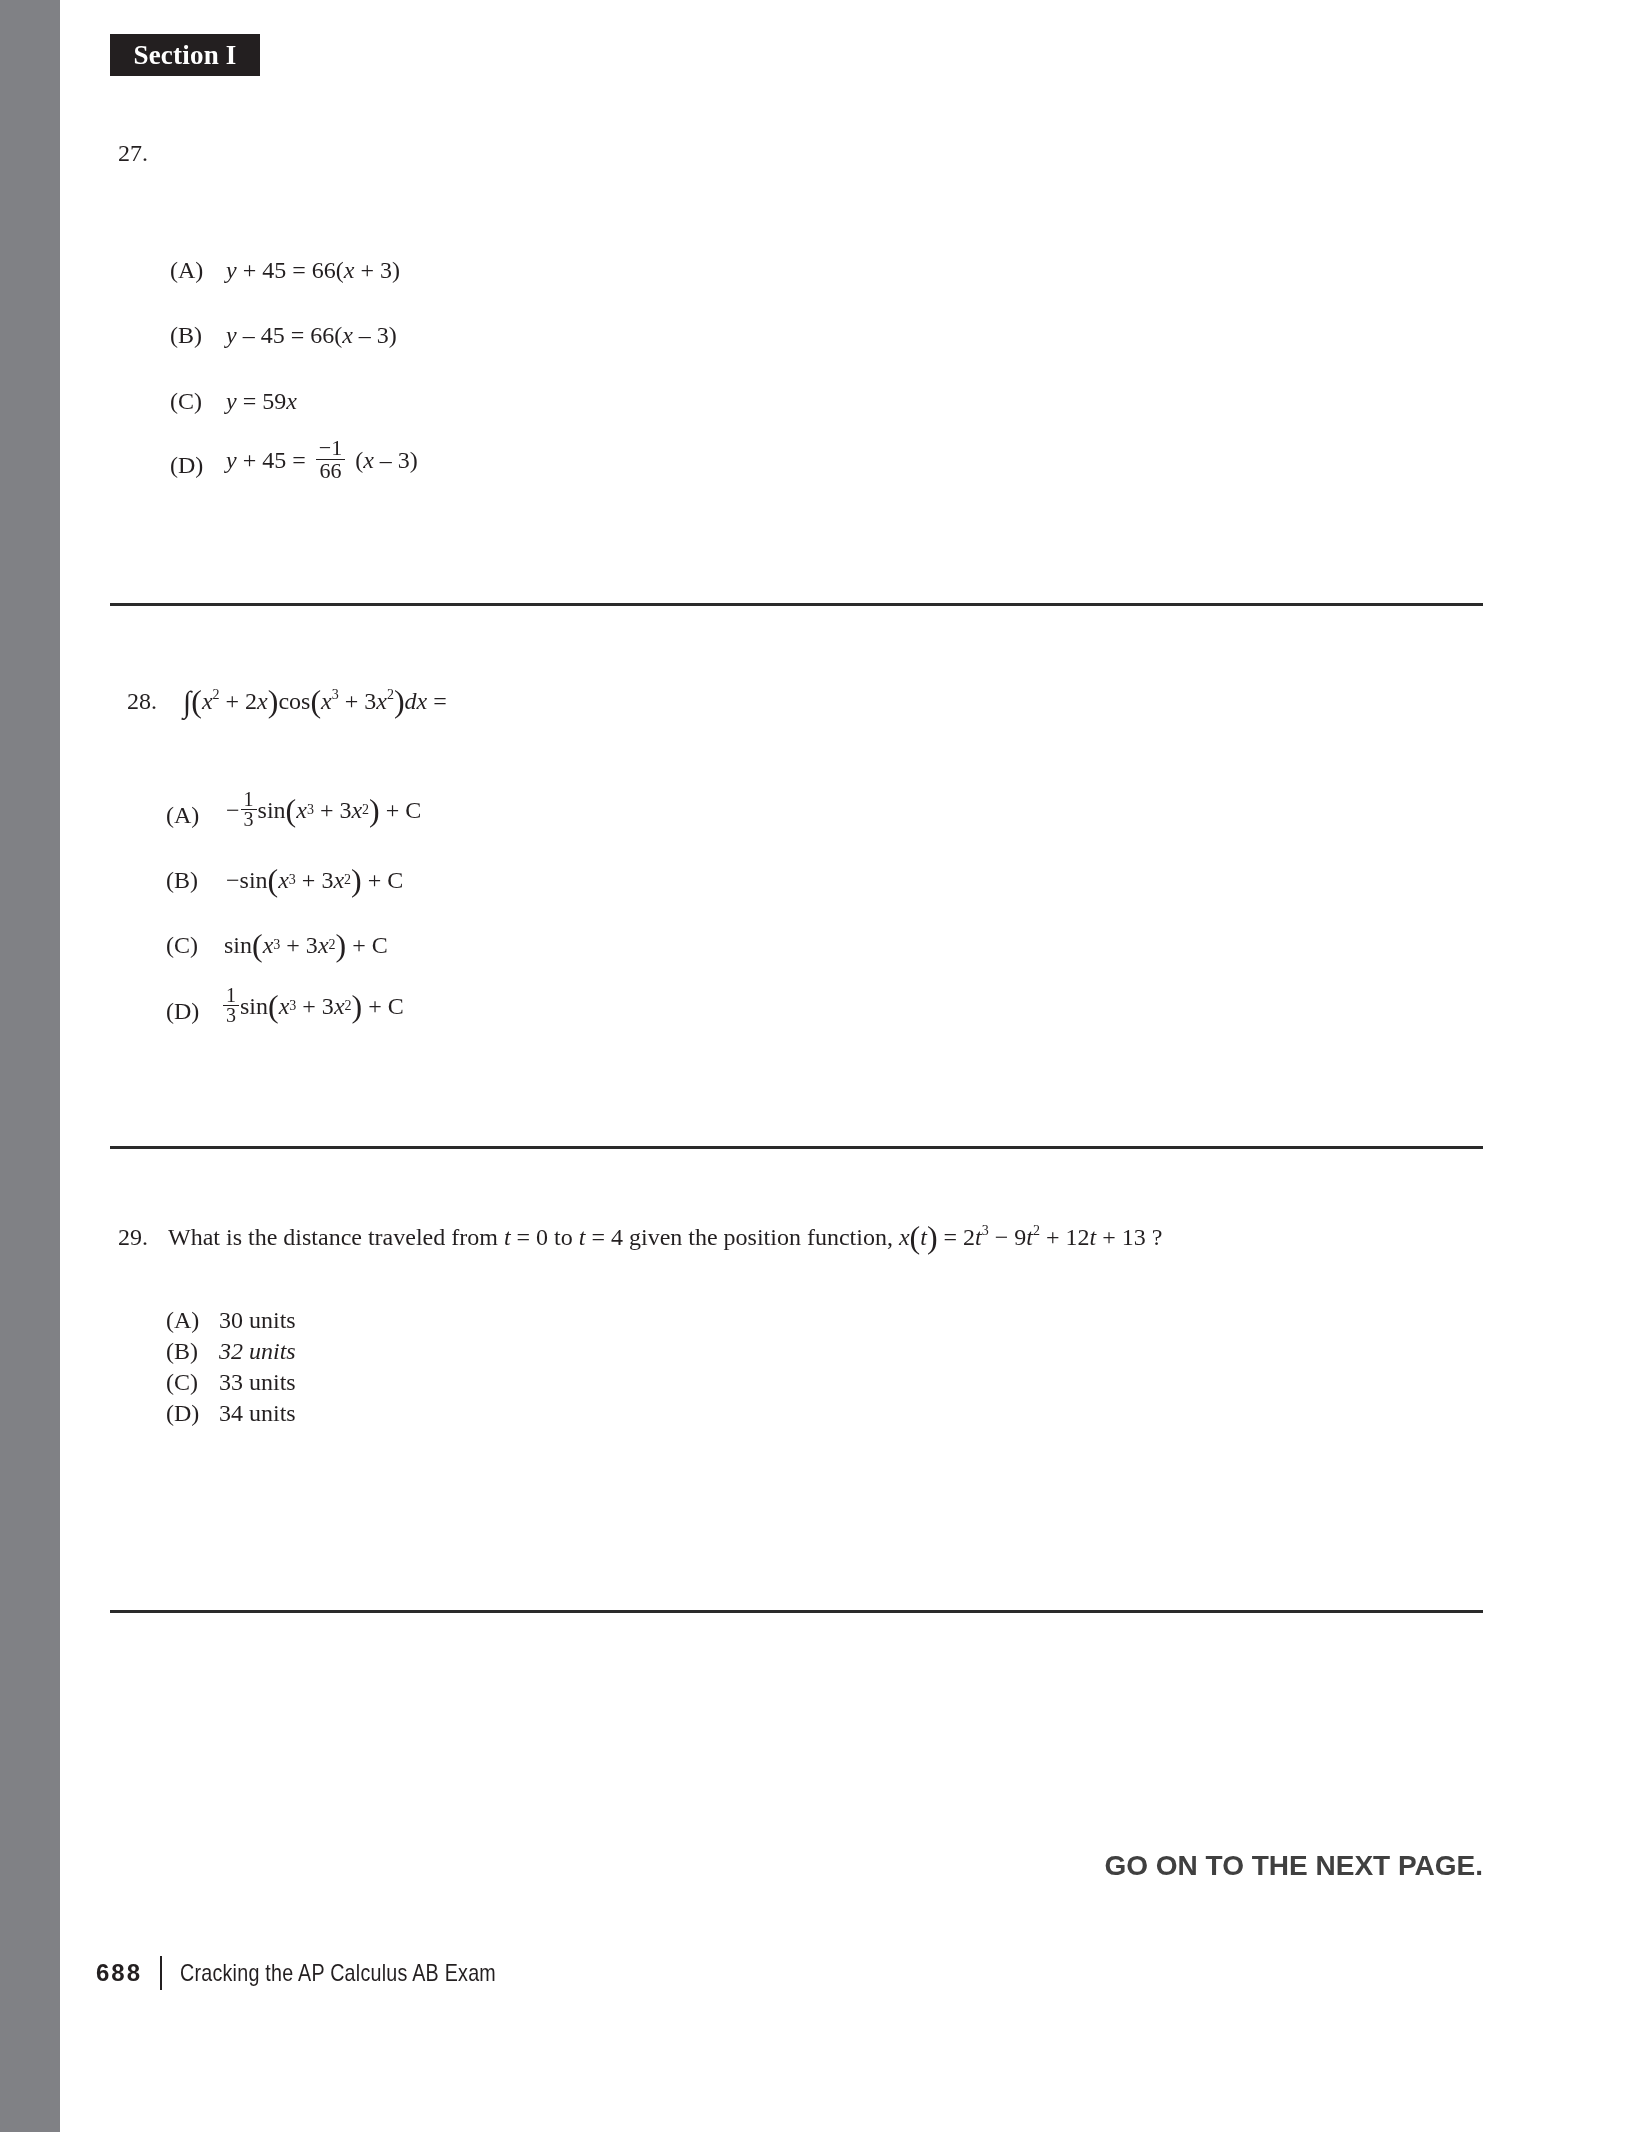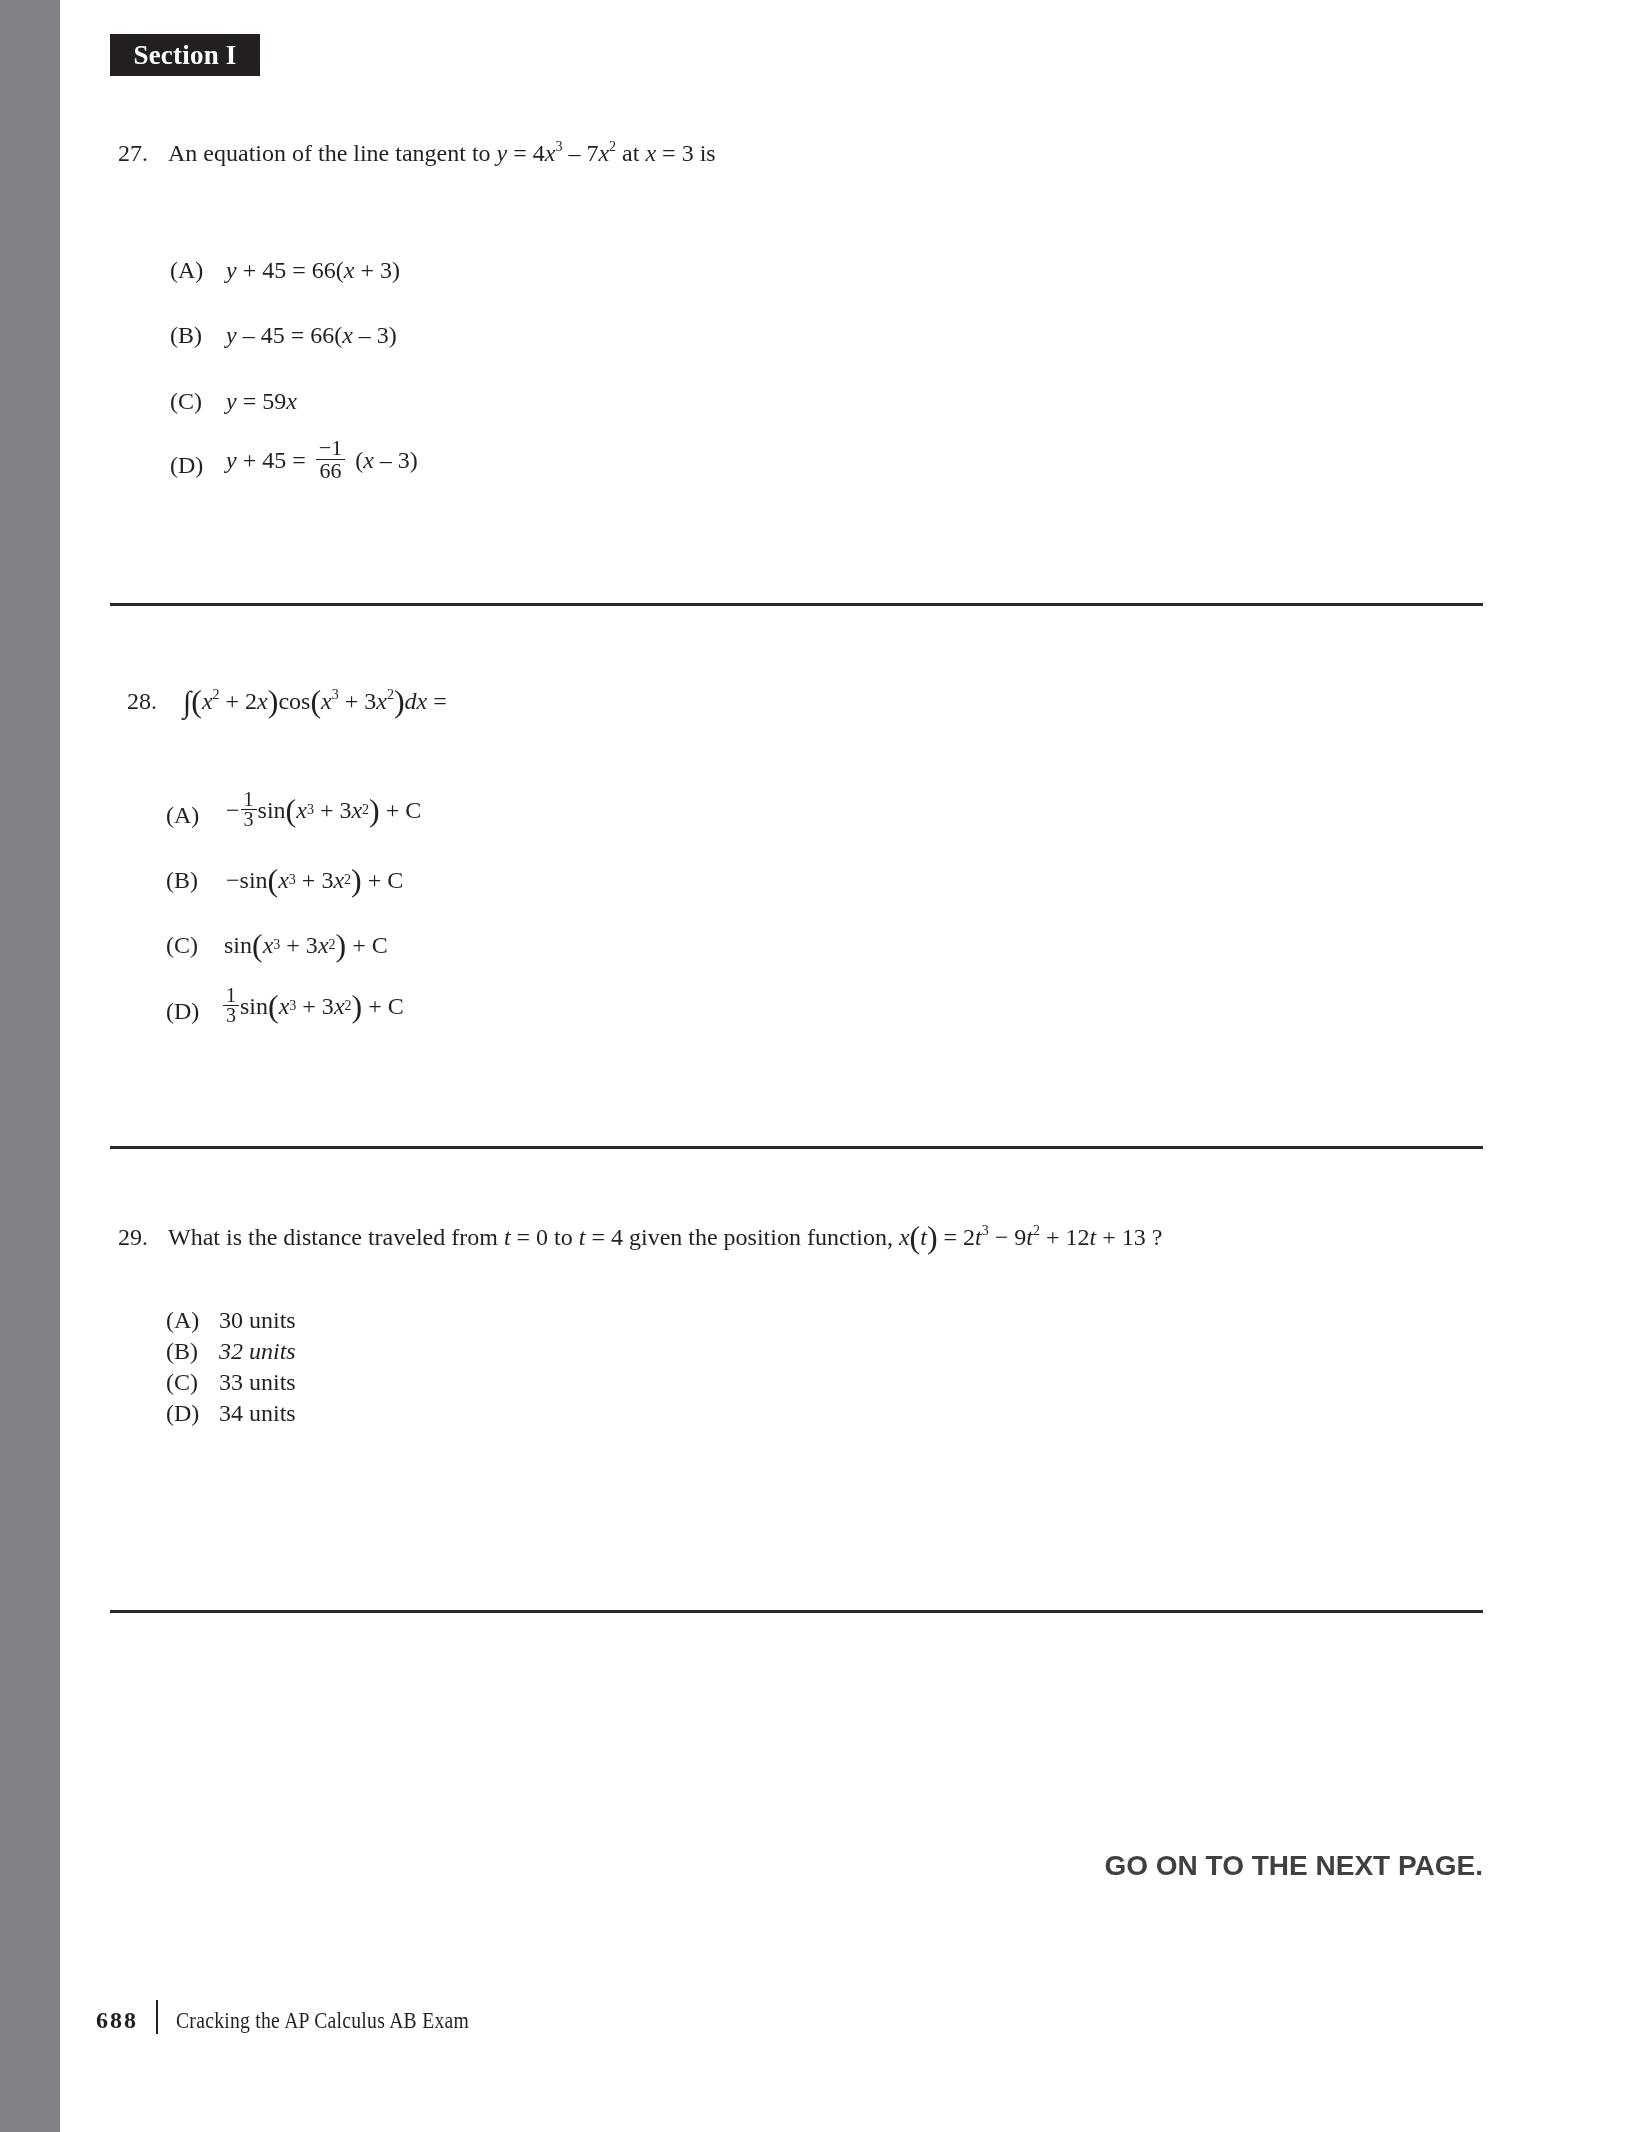--- a/index.html
+++ b/index.html
@@ -24,35 +24,34 @@
   .choice .expr { position: absolute; left: 56px; display: flex; align-items: center; }
   .frac { display: inline-flex; flex-direction: column; align-items: center; vertical-align: middle; margin: 0 4px; line-height: 22px; font-size: 22px; }
   .frac .num { border-bottom: 1.5px solid #231f20; padding: 0 3px; }
   .frac.small { font-size: 20px; line-height: 19px; margin: 0 1px; }
   .big-paren { font-size: 32px; line-height: 20px; vertical-align: -3px; }
   .divider { position: absolute; left: 110px; width: 1373px; height: 3px; background: #2a2a2a; }
   .next-page {
     position: absolute; right: 156px; top: 1850px; font-family: "Liberation Sans", "DejaVu Sans", sans-serif;
     font-weight: bold; font-size: 28px; color: #404040; white-space: nowrap;
   }
-  .footer { position: absolute; left: 96px; top: 2000px; display: flex; align-items: flex-end; font-family: Liberation Serif, serif; }
+  .footer { position: absolute; left: 96px; top: 1956px; display: flex; align-items: center; font-family: Liberation Sans, sans-serif; }
   .footer .page { font-weight: bold; font-size: 24px; letter-spacing: 2px; }
   .footer .bar { width: 1.5px; height: 34px; background: #231f20; margin: 0 18px 0 18px; }
   .footer .title { font-size: 24px; transform: scaleX(0.82); transform-origin: left center; letter-spacing: 0.3px; }
 </style>
 </head>
 <body>
 
 <div class="sidebar"></div>
 
 <div class="section-tag">Section I</div>
 
 <div class="q-line" style="left:118px; top:138px; width:800px; height:30px;">
   <span class="q-num">27.</span>
-  <span class="q-text"><span>An equation of the line tangent to </span><i>y</i><span> = 4</span><i>x</i><sup>3</sup><span> – 7</span><i>x</i><sup>2</sup><span> at </span><i>x</i><span> = 3 is</span></span>
 </div>
 
 <div class="choice" style="left:170px; top:255px; width:400px; height:34px;">
   <span class="lbl">(A)</span>
   <span class="expr">
       <i>y</i>
       <span style="white-space:pre"> + 45 = 66(</span>
       <i>x</i>
       <span style="white-space:pre"> + 3)</span>
     </span>

